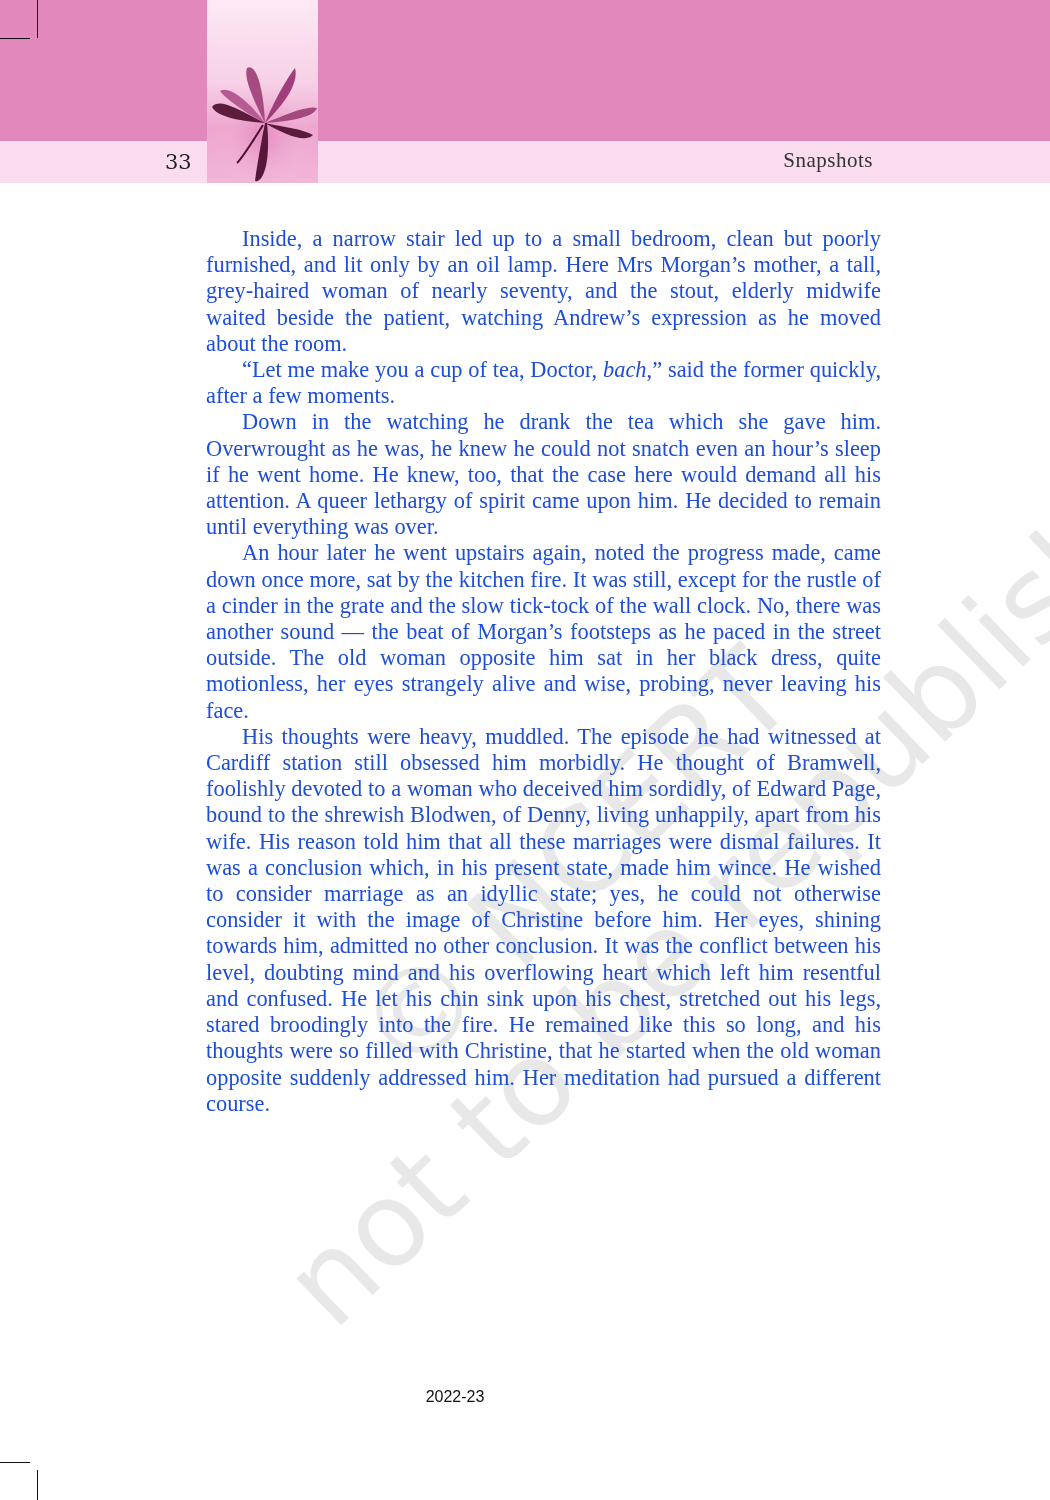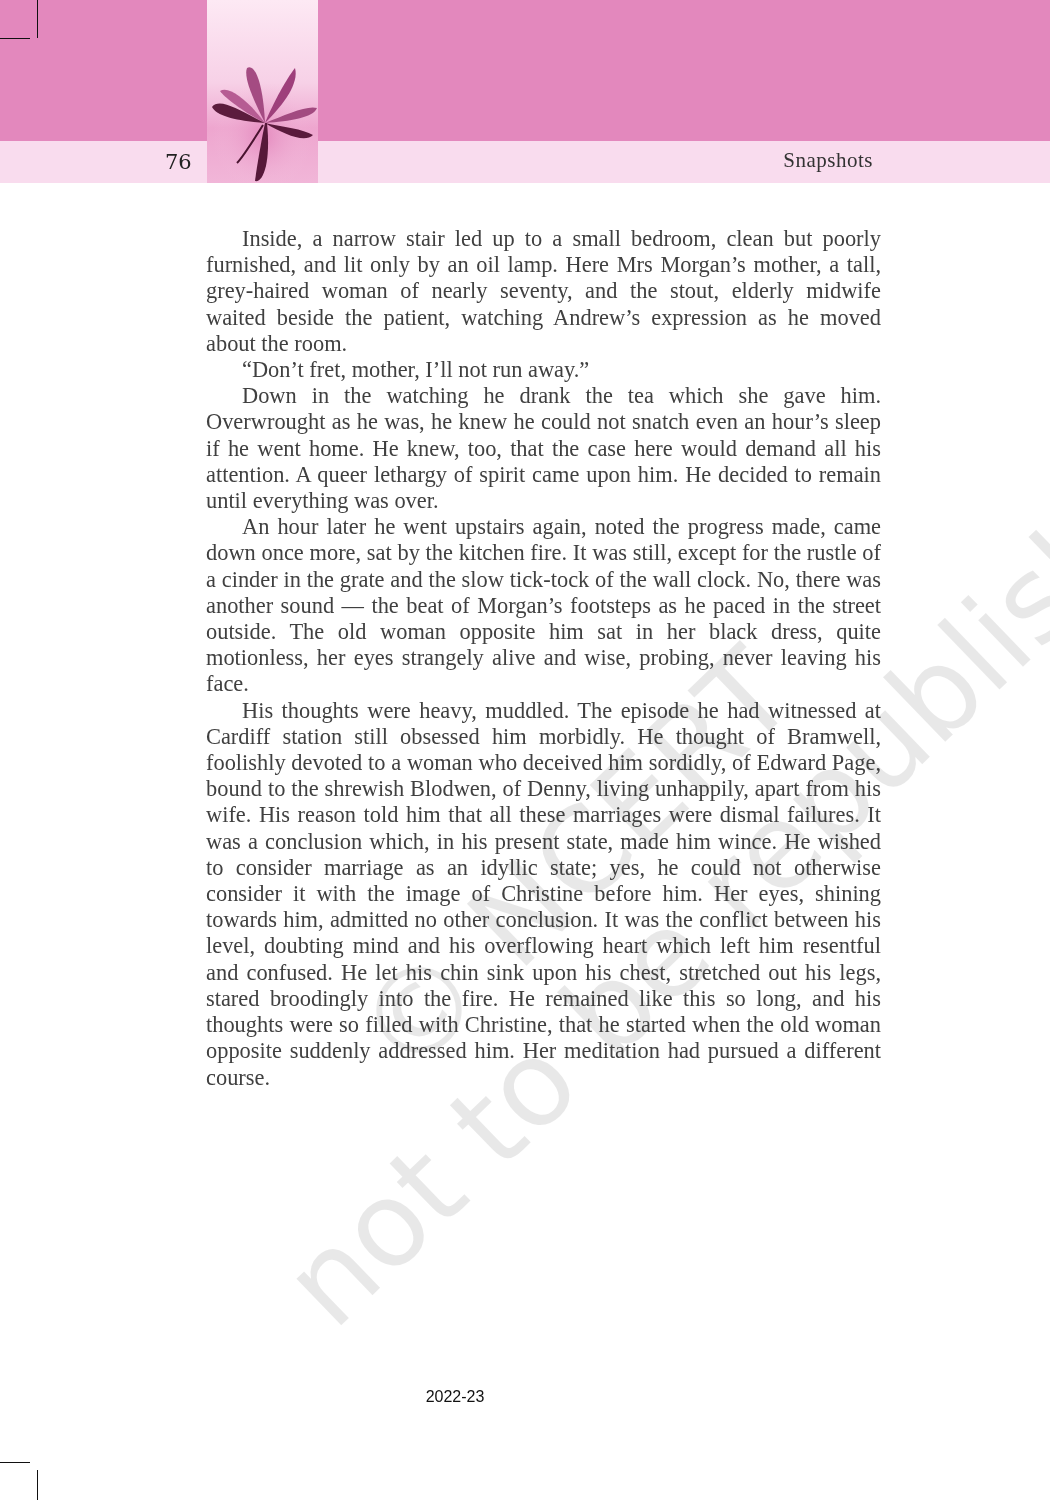--- a/index.html
+++ b/index.html
@@ -4,21 +4,21 @@
   <style>
     html, body { margin:0; padding:0; }
     body { width:1050px; height:1500px; background:#ffffff; position:relative; overflow:hidden; font-family:"DejaVu Serif", serif; }
     .band-top { position:absolute; left:0; top:0; width:1050px; height:141px; background:#e388bd; }
     .band-bottom { position:absolute; left:0; top:141px; width:1050px; height:42px; background:#f9dcee; }
     .flower-panel { position:absolute; left:207px; top:0; width:111px; height:183px; background:linear-gradient(180deg,#fde9f4 0%,#f7d1e7 45%,#eea6cf 70%,#f1b6d8 100%); overflow:hidden; }
     .flower-panel svg { position:absolute; left:0; top:0; }
     .page-number { position:absolute; left:165px; top:150px; font-size:21px; color:#222; font-family:"DejaVu Serif", serif; }
     .book-title { position:absolute; right:177px; top:148px; font-size:21px; color:#333; font-family:"Liberation Serif", serif; letter-spacing:0.5px; }
     .crop { position:absolute; background:#111; }
-    .content { position:absolute; left:206px; top:226px; width:675px; font-family:"Liberation Serif", serif; font-size:22.4px; line-height:26.2px; color:#404040; text-align:justify; }
+    .content { position:absolute; left:206px; top:226px; width:675px; font-family:"Liberation Serif", serif; font-size:22.4px; line-height:26.2px; color:#1d4ed8; text-align:justify; }
     .content p { margin:0; text-indent:36px; }
     .content em { font-style:italic; }
     .watermark { position:absolute; left:120px; top:780px; width:1000px; transform:rotate(-44deg); transform-origin:center; font-family:"DejaVu Sans", sans-serif; font-size:118px; color:rgba(0,0,0,0.09); white-space:nowrap; pointer-events:none; line-height:1.1; text-align:center; }
     .year { position:absolute; left:0; width:910px; top:1388px; text-align:center; font-family:"Liberation Sans", sans-serif; font-size:16px; color:#111; }
   </style>
 </head>
 <body>
 
 <div class="band-top"></div>
 <div class="band-bottom"></div>
@@ -38,34 +38,34 @@
       <path d="M0,0 C-20,-10 -40,-25 -45,-32 C-35,-38 -15,-20 0,0 Z" fill="#b65c93"></path>
       <path d="M0,0 C-25,-2 -48,-6 -53,-16 C-45,-26 -25,-12 0,0 Z" fill="#5c1c3d"></path>
       <path d="M0,0 C20,-8 42,-18 52,-15 C48,-5 25,-2 0,0 Z" fill="#a24a80"></path>
       <path d="M0,0 C18,4 38,6 48,12 C40,20 20,12 0,0 Z" fill="#5a1a3c"></path>
       <path d="M0,0 C-4,20 -8,42 -10,58 C-2,60 6,40 2,0 Z" fill="#561839"></path>
       <path d="M-2,2 C-12,18 -22,34 -28,40" stroke="#4a1430" stroke-width="2" fill="none"></path>
     </g>
   </svg>
 </div>
 
-<div class="page-number">76</div>
+<div class="page-number">33</div>
 <div class="book-title">Snapshots</div>
 
 <div class="crop" style="left:37px;top:0;width:1px;height:38px;"></div>
 <div class="crop" style="left:0;top:38px;width:30px;height:1px;"></div>
 <div class="crop" style="left:0;top:1462px;width:30px;height:1px;"></div>
 <div class="crop" style="left:37px;top:1470px;width:1px;height:30px;"></div>
 
 <div class="watermark">
   <div>© NCERT</div>
   <div>not to be republished</div>
 </div>
 
 <div class="content">
   <p>Inside, a narrow stair led up to a small bedroom, clean but poorly furnished, and lit only by an oil lamp. Here Mrs Morgan’s mother, a tall, grey-haired woman of nearly seventy, and the stout, elderly midwife waited beside the patient, watching Andrew’s expression as he moved about the room.</p>
-  <p>“Don’t fret, mother, I’ll not run away.”</p>
+  <p><span>“Let me make you a cup of tea, Doctor, </span><em>bach</em><span>,” said the former quickly, after a few moments.</span></p>
   <p>Down in the watching he drank the tea which she gave him. Overwrought as he was, he knew he could not snatch even an hour’s sleep if he went home. He knew, too, that the case here would demand all his attention. A queer lethargy of spirit came upon him. He decided to remain until everything was over.</p>
   <p>An hour later he went upstairs again, noted the progress made, came down once more, sat by the kitchen fire. It was still, except for the rustle of a cinder in the grate and the slow tick-tock of the wall clock. No, there was another sound — the beat of Morgan’s footsteps as he paced in the street outside. The old woman opposite him sat in her black dress, quite motionless, her eyes strangely alive and wise, probing, never leaving his face.</p>
   <p>His thoughts were heavy, muddled. The episode he had witnessed at Cardiff station still obsessed him morbidly. He thought of Bramwell, foolishly devoted to a woman who deceived him sordidly, of Edward Page, bound to the shrewish Blodwen, of Denny, living unhappily, apart from his wife. His reason told him that all these marriages were dismal failures. It was a conclusion which, in his present state, made him wince. He wished to consider marriage as an idyllic state; yes, he could not otherwise consider it with the image of Christine before him. Her eyes, shining towards him, admitted no other conclusion. It was the conflict between his level, doubting mind and his overflowing heart which left him resentful and confused. He let his chin sink upon his chest, stretched out his legs, stared broodingly into the fire. He remained like this so long, and his thoughts were so filled with Christine, that he started when the old woman opposite suddenly addressed him. Her meditation had pursued a different course.</p>
 </div>
 
 <div class="year">2022-23</div>
 
 </body></html>

